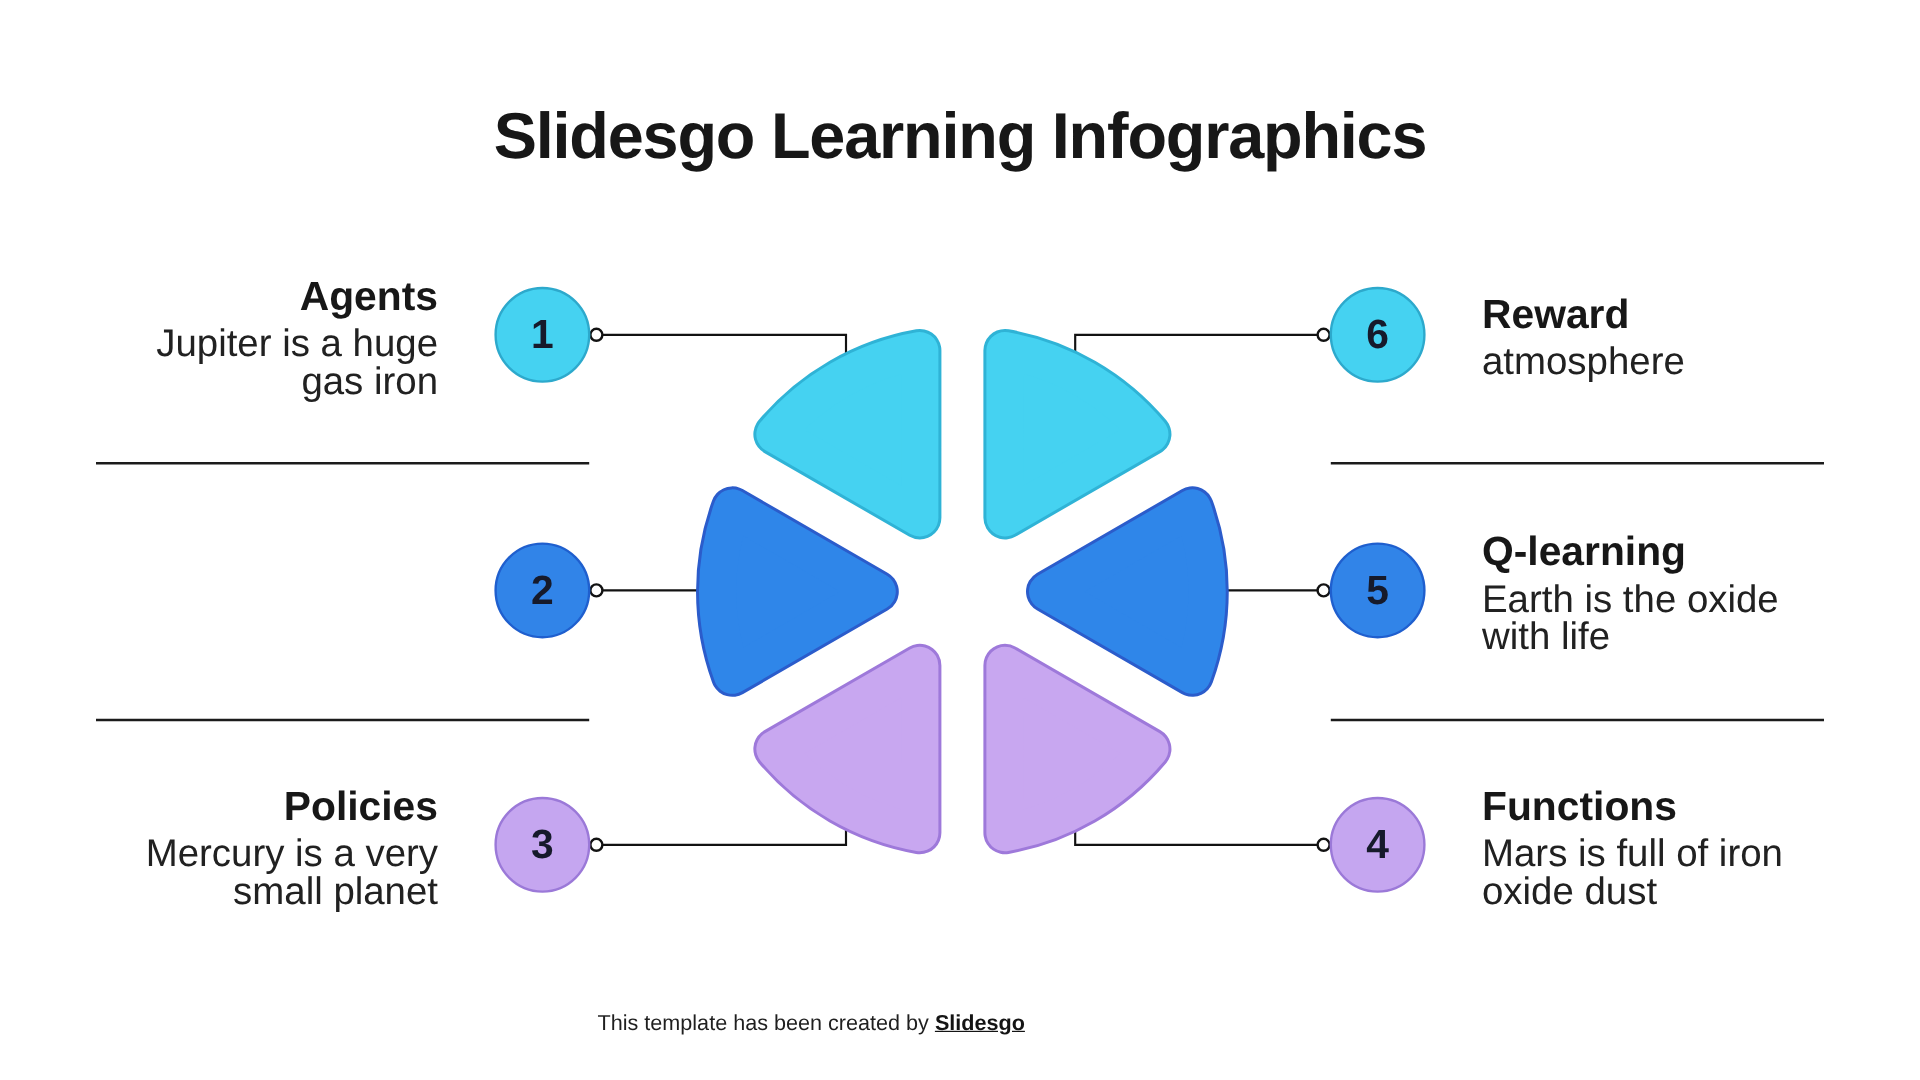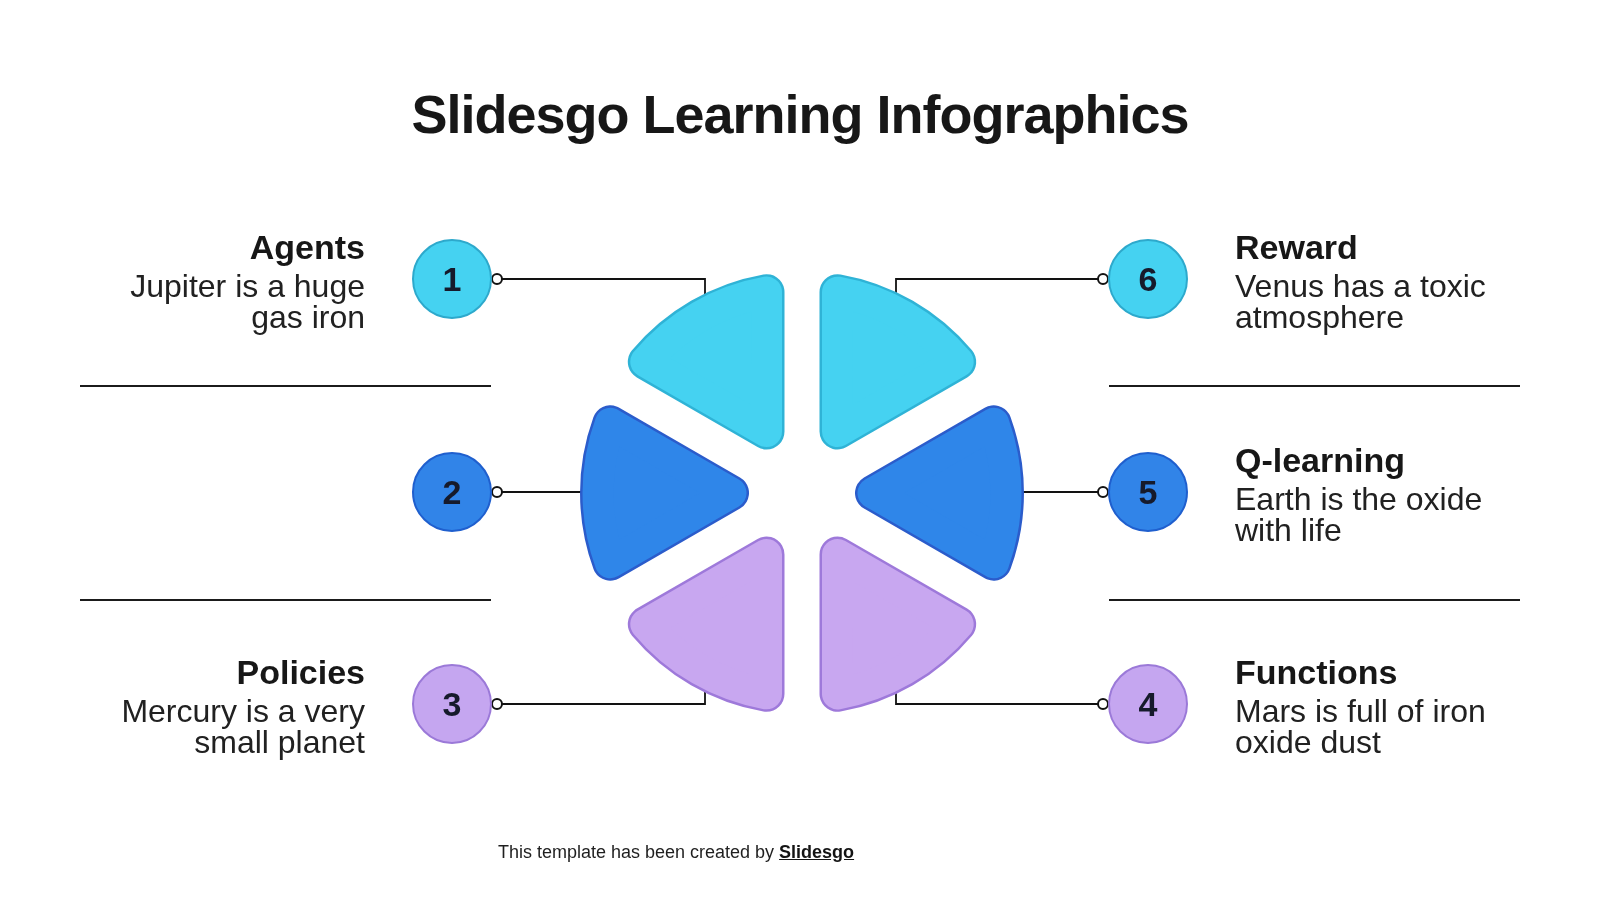--- a/index.html
+++ b/index.html
@@ -138,21 +138,20 @@
     <div class="b">gas iron</div>
   </div>
   <div class="txt left" style="top:649px">
     <div class="h">Policies</div>
     <div class="b">Mercury is a very</div>
     <div class="b">small planet</div>
   </div>
 
   <div class="txt right" style="top:224px">
     <div class="h">Reward</div>
-    <div class="b">Venus has a toxic</div>
     <div class="b">atmosphere</div>
   </div>
   <div class="txt right" style="top:437px">
     <div class="h">Q-learning</div>
     <div class="b">Earth is the oxide</div>
     <div class="b">with life</div>
   </div>
   <div class="txt right" style="top:649px">
     <div class="h">Functions</div>
     <div class="b">Mars is full of iron</div>

